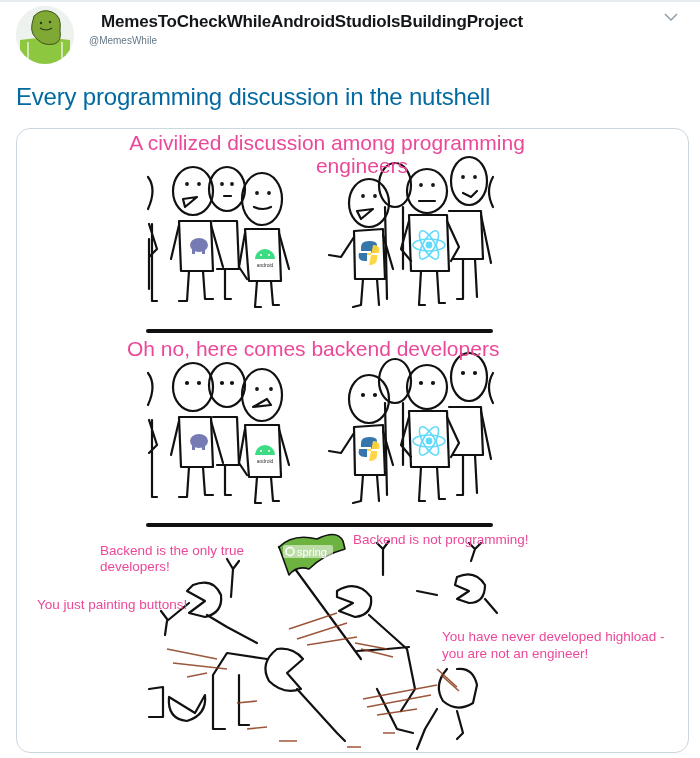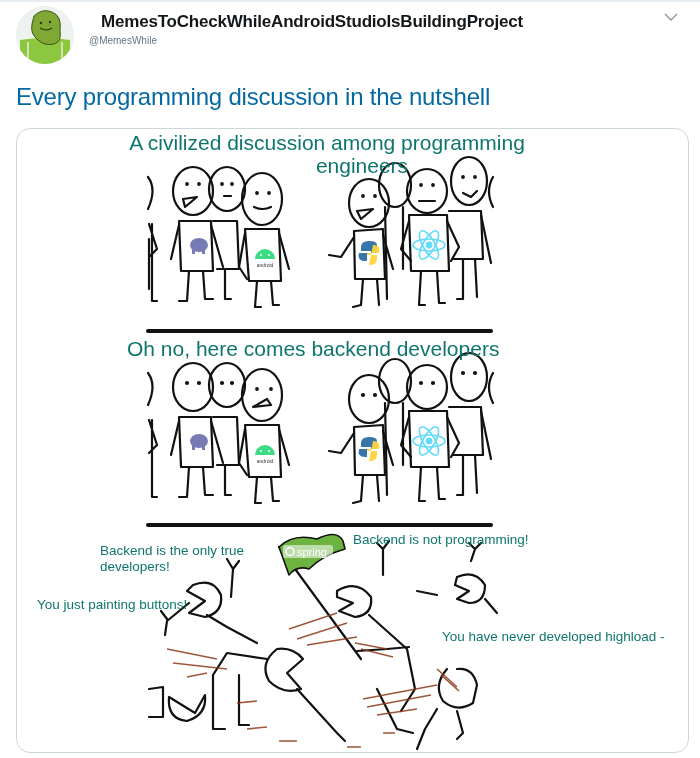--- a/index.html
+++ b/index.html
@@ -6,21 +6,21 @@
   html, body { width: 700px; height: 758px; background: #ffffff; overflow: hidden; }
   body { font-family: "Liberation Sans", "DejaVu Sans", sans-serif; color: #14171a; position: relative; }
   .top-line { position: absolute; left: 0; top: 0; width: 700px; height: 2px; background: #e6ecf0; }
   .avatar { position: absolute; left: 16px; top: 6px; width: 58px; height: 58px; border-radius: 50%; overflow: hidden; background: #eef2f0; }
   .display-name { position: absolute; left: 89px; top: 12px; font-size: 17px; font-weight: bold; color: #14171a; letter-spacing: -0.2px; margin-left: 12px; }
   .handle { position: absolute; left: 89px; top: 35px; font-size: 10px; color: #657786; }
   .caret { position: absolute; left: 662px; top: 10px; width: 18px; height: 14px; cursor: pointer; }
   .tweet-text { position: absolute; left: 16px; top: 83px; font-size: 24px; color: #0369a1; letter-spacing: -0.2px; }
   .media-card { position: absolute; left: 16px; top: 128px; width: 673px; height: 625px; border: 1px solid #ccd6dd; border-radius: 14px; overflow: hidden; background: #fff; cursor: pointer; }
   .meme { position: absolute; left: 0; top: 0; width: 673px; height: 625px; }
-  .cap { position: absolute; color: #0f766e; white-space: nowrap; line-height: 1.1; }
+  .cap { position: absolute; color: #ec4899; white-space: nowrap; line-height: 1.1; }
   .cap-title { left: 0; width: 620px; text-align: center; top: 2px; font-size: 21px; }
   .cap-title2 { left: 0; width: 690px; text-align: center; top: 25px; font-size: 21px; }
   .cap-mid { left: 110px; top: 208px; font-size: 21px; }
   .cap-s { font-size: 13.5px; line-height: 1.2; }
 </style>
 </head>
 <body>
 
 <div class="top-line"></div>
 
@@ -253,13 +253,14 @@
 
   <div class="cap cap-title">A civilized discussion among programming</div>
   <div class="cap cap-title2">engineers</div>
   <div class="cap cap-s" style="left:83px; top:414px;">Backend is the only true</div>
 
   <div class="cap cap-mid">Oh no, here comes backend developers</div>
   <div class="cap cap-s" style="left:83px; top:430px;">developers!</div>
   <div class="cap cap-s" style="left:336px; top:403px;">Backend is not programming!</div>
   <div class="cap cap-s" style="left:20px; top:468px;">You just painting buttons!</div>
   <div class="cap cap-s" style="left:425px; top:500px;">You have never developed highload -</div>
+  <div class="cap cap-s" style="left:425px; top:517px;">you are not an engineer!</div>
 </div>
 
 </body></html>

